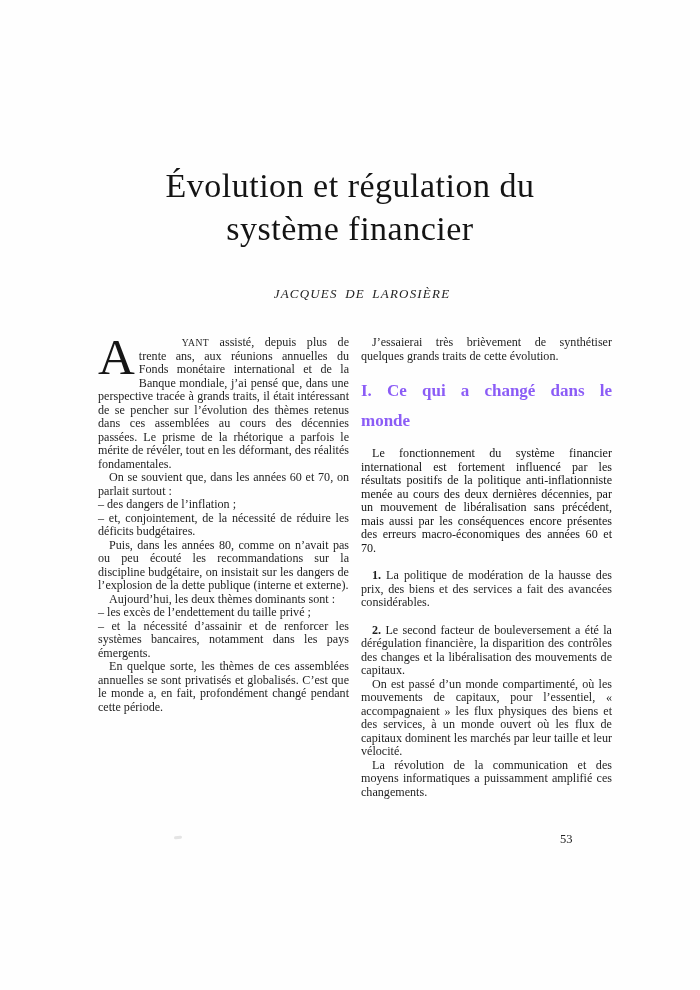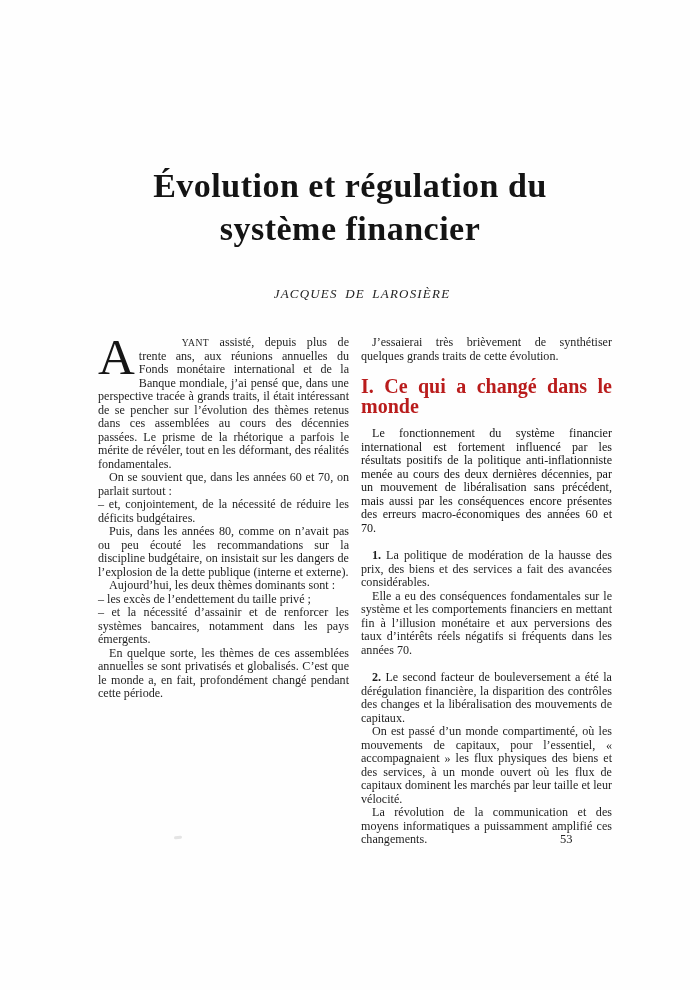--- a/index.html
+++ b/index.html
@@ -21,21 +21,21 @@
     background: #fefefe;
   }
   .title {
     position: absolute;
     top: 141px;
     left: 0;
     width: 700px;
     text-align: center;
     font-size: 34px;
     line-height: 43px;
-    font-weight: 700;
+    font-weight: 400;
     color: #141414;
     letter-spacing: 0.5px;
   }
   .author {
     position: absolute;
     top: 286px;
     left: 12px;
     width: 700px;
     text-align: center;
     font-style: italic;
@@ -72,24 +72,24 @@
     line-height: 39px;
     padding: 2px 4px 0 0;
     color: #161616;
   }
   .smallcaps {
     font-size: 9.6px;
     letter-spacing: 0.4px;
     margin-left: 43px;
   }
   .section-heading {
-    font-size: 20px;
-    line-height: 20px;
+    font-size: 17px;
+    line-height: 30px;
     font-weight: bold;
-    color: #b91c1c;
+    color: #8b5cf6;
     margin: 13px 0 11px 0;
     word-spacing: 3px;
   }
   .lead {
     font-weight: normal;
     color: #141414;
   }
   .gap-before {
     margin-top: 14px !important;
   }
@@ -128,36 +128,36 @@
 
   <div class="author">JACQUES DE LAROSIÈRE</div>
 
   <div class="columns">
 
     <div class="col">
       <p style="text-indent:0;">
         <span class="dropcap">A</span><span class="smallcaps">YANT</span><span> assisté, depuis plus de trente ans, aux réunions annuelles du Fonds monétaire international et de la Banque mondiale, j’ai pensé que, dans une perspective tracée à grands traits, il était intéressant de se pencher sur l’évolution des thèmes retenus dans ces assemblées au cours des décennies passées. Le prisme de la rhétorique a parfois le mérite de révéler, tout en les déformant, des réalités fondamentales.</span>
       </p>
       <p>On se souvient que, dans les années 60 et 70, on parlait surtout :</p>
+      <p class="bullet">– des dangers de l’inflation ;</p>
       <p class="bullet">– et, conjointement, de la nécessité de réduire les déficits budgétaires.</p>
       <p>Puis, dans les années 80, comme on n’avait pas ou peu écouté les recommandations sur la discipline budgétaire, on insistait sur les dangers de l’explosion de la dette publique (interne et externe).</p>
       <p>Aujourd’hui, les deux thèmes dominants sont :</p>
       <p class="bullet">– les excès de l’endettement du taille privé ;</p>
       <p class="bullet">– et la nécessité d’assainir et de renforcer les systèmes bancaires, notamment dans les pays émergents.</p>
       <p>En quelque sorte, les thèmes de ces assemblées annuelles se sont privatisés et globalisés. C’est que le monde a, en fait, profondément changé pendant cette période.</p>
     </div>
 
     <div class="col">
       <p>J’essaierai très brièvement de synthétiser quelques grands traits de cette évolution.</p>
       <h2 class="section-heading">I. Ce qui a changé dans le monde</h2>
       <p class="lead">Le fonctionnement du système financier international est fortement influencé par les résultats positifs de la politique anti-inflationniste menée au cours des deux dernières décennies, par un mouvement de libéralisation sans précédent, mais aussi par les conséquences encore présentes des erreurs macro-économiques des années 60 et 70.</p>
       <p class="gap-before">
         <span class="num">1.</span> <span>La politique de modération de la hausse des prix, des biens et des services a fait des avancées considérables.</span>
       </p>
-      <p>Elle a eu des conséquences fondamentales sur le système et les comportements financiers en mettant fin à l’illusion monétaire et aux perversions des taux d’intérêts réels négatifs si fréquents dans les années 70.</p>
       <p class="gap-before">
         <span class="num">2.</span> <span>Le second facteur de bouleversement a été la dérégulation financière, la disparition des contrôles des changes et la libéralisation des mouvements de capitaux.</span>
       </p>
       <p>On est passé d’un monde compartimenté, où les mouvements de capitaux, pour l’essentiel, « accompagnaient » les flux physiques des biens et des services, à un monde ouvert où les flux de capitaux dominent les marchés par leur taille et leur vélocité.</p>
       <p>La révolution de la communication et des moyens informatiques a puissamment amplifié ces changements.</p>
     </div>
 
   </div>
 
   <div class="scan-artifact"></div>

